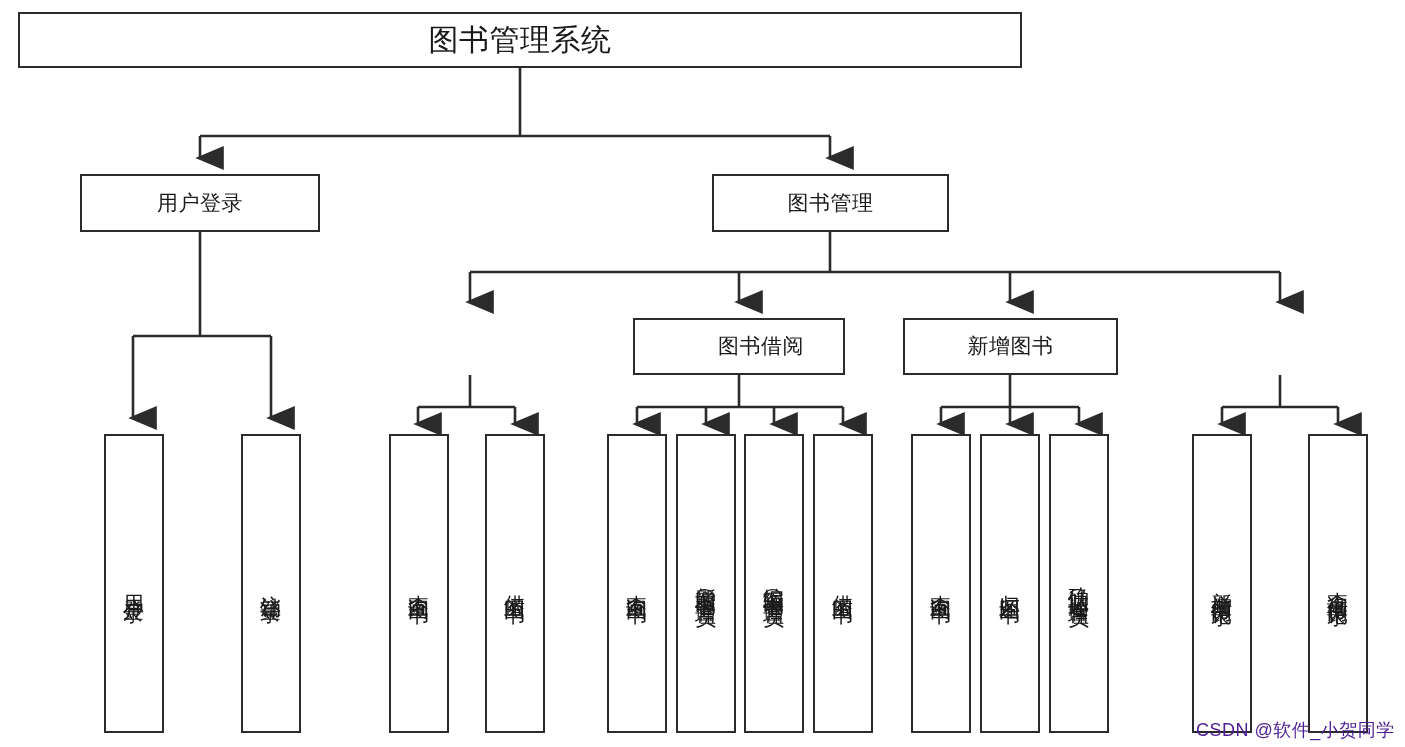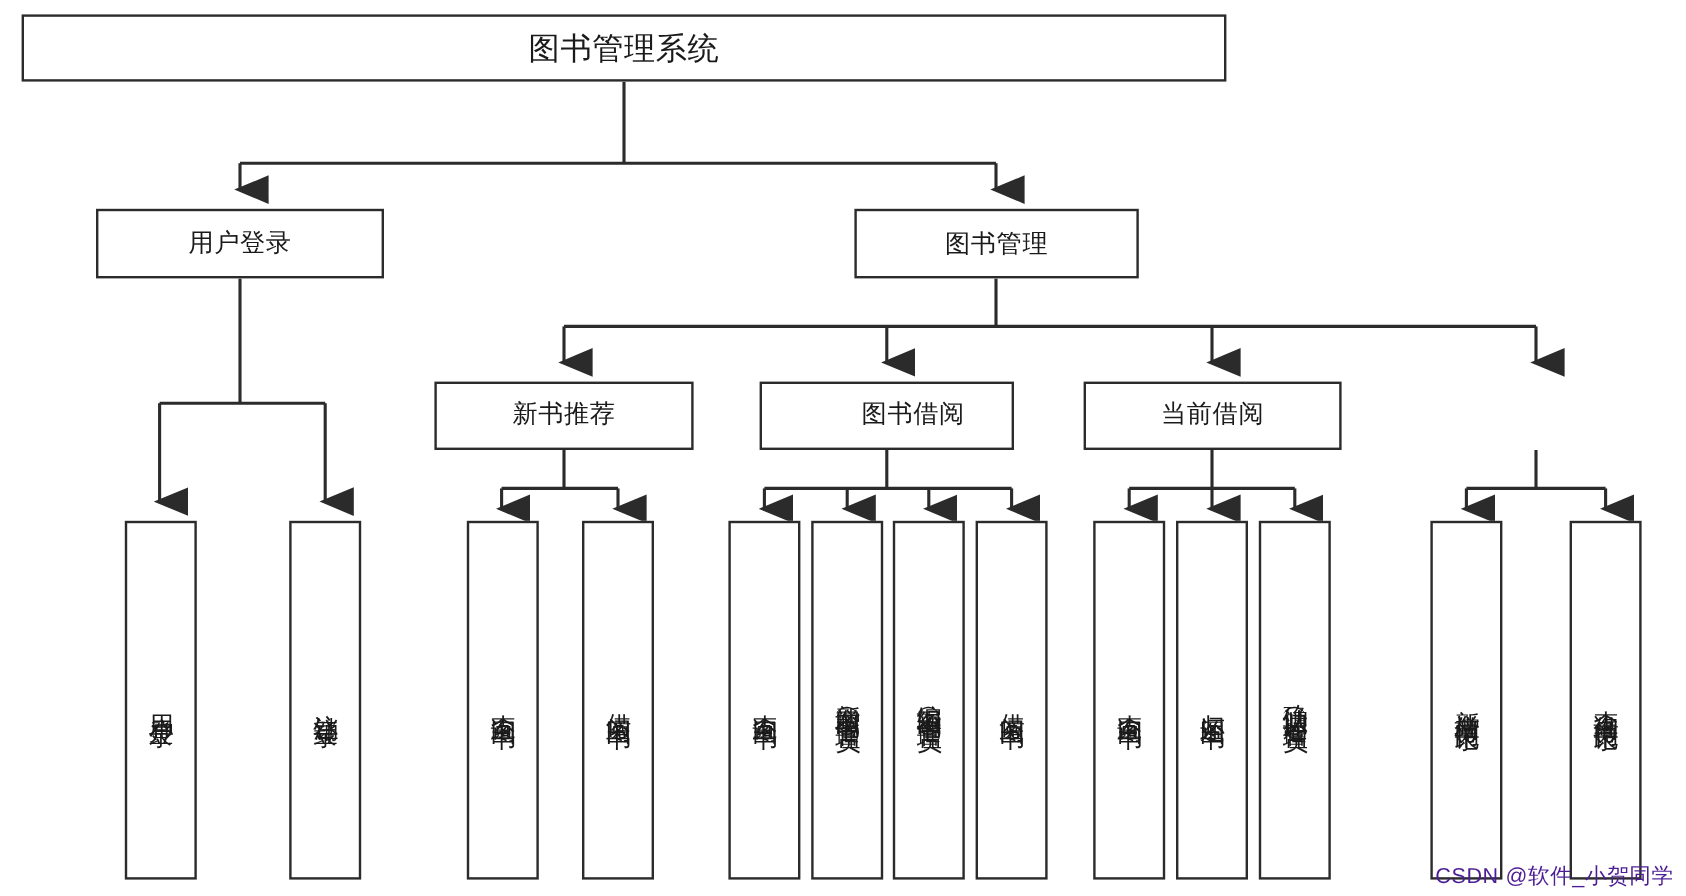--- a/index.html
+++ b/index.html
@@ -39,21 +39,21 @@
     display: block;
     text-align: center;
     line-height: 1.18;
     white-space: nowrap;
   }
   .node.horiz .lbl {
     font-size: 21px;
     letter-spacing: 0.5px;
   }
   .node.root .lbl {
-    font-size: 26px;
+    font-size: 30px;
     letter-spacing: 0.5px;
   }
   .node.vert {
     align-items: center;
     justify-content: center;
   }
   .node.vert .lbl {
     writing-mode: vertical-rl;
     text-orientation: upright;
     font-size: 21px;
@@ -127,28 +127,25 @@
     <span class="lbl">图书管理系统</span>
   </div>
 
   <div class="node horiz" style="left:80px; top:174px; width:240px; height:58px;">
     <span class="lbl">用户登录</span>
   </div>
   <div class="node horiz" style="left:712px; top:174px; width:237px; height:58px;font-family:Liberation Serif, serif;">
     <span class="lbl">图书管理</span>
   </div>
 
-  <div class="node horiz" style="left:362px; top:318px; width:216px; height:57px;">
-    <span class="lbl">新书推荐</span>
-  </div>
   <div class="node horiz" style="left:633px; top:318px; width:212px; height:57px;padding-left:44px;">
     <span class="lbl">图书借阅</span>
   </div>
   <div class="node horiz" style="left:903px; top:318px; width:215px; height:57px;">
-    <span class="lbl">当前借阅</span>
+    <span class="lbl">新增图书</span>
   </div>
 
   <div class="node vert" style="left:104px; top:434px; width:60px; height:299px;">
     <span class="lbl">用户登录</span>
   </div>
   <div class="node vert" style="left:241px; top:434px; width:60px; height:299px;">
     <span class="lbl">注销登录</span>
   </div>
 
   <div class="node vert" style="left:389px; top:434px; width:60px; height:299px;">

